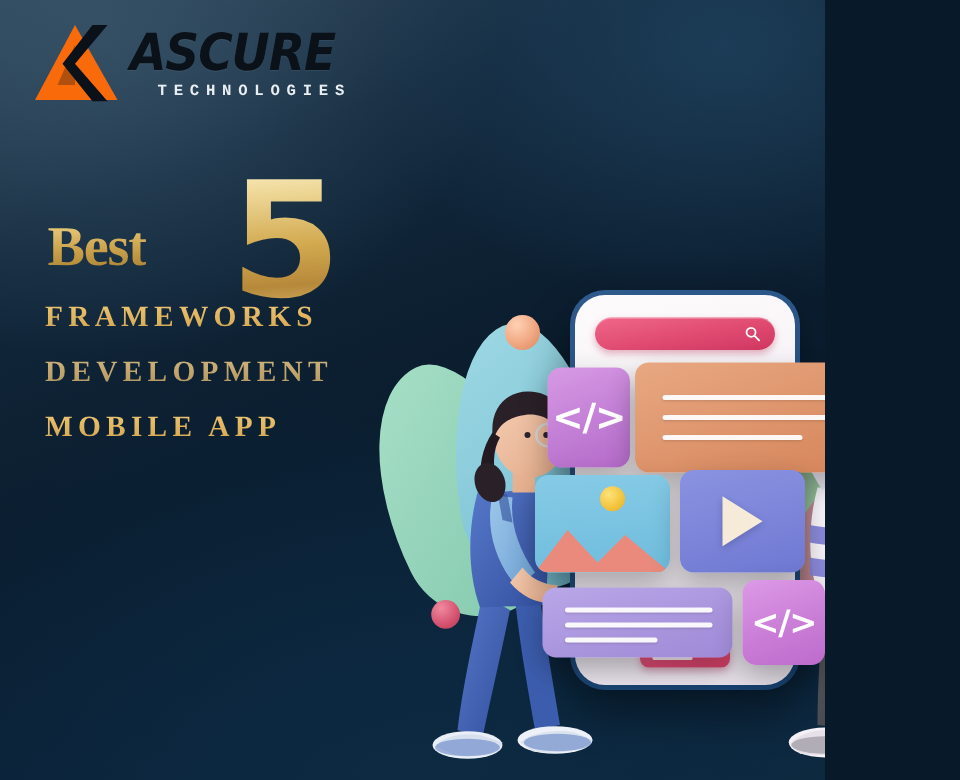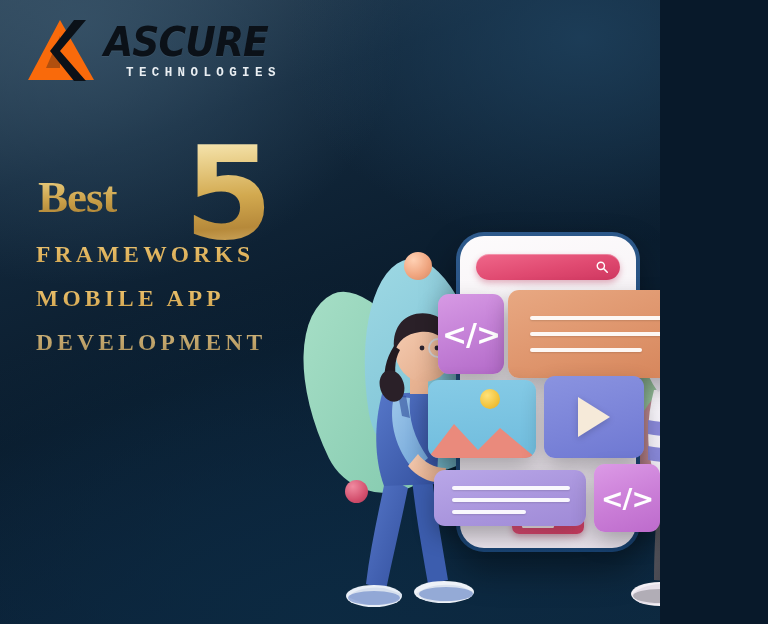--- a/index.html
+++ b/index.html
@@ -222,22 +222,22 @@
       <div class="brand-sub">TECHNOLOGIES</div>
     </div>
   </div>
 
   <div class="headline">
     <div class="hl-row">
       <div class="hl-best">Best</div>
       <div class="hl-num">5</div>
     </div>
     <div class="sub">FRAMEWORKS</div>
+    <div class="sub dim">DEVELOPMENT</div>
     <div class="sub">MOBILE APP</div>
-    <div class="sub dim">DEVELOPMENT</div>
   </div>
 
   <div class="scene">
 
     <div class="leaf l1"></div>
     <div class="leaf l2"></div>
     <div class="leaf l4"></div>
     <div class="leaf l3"></div>
 
     <div class="sphere s1"></div>

